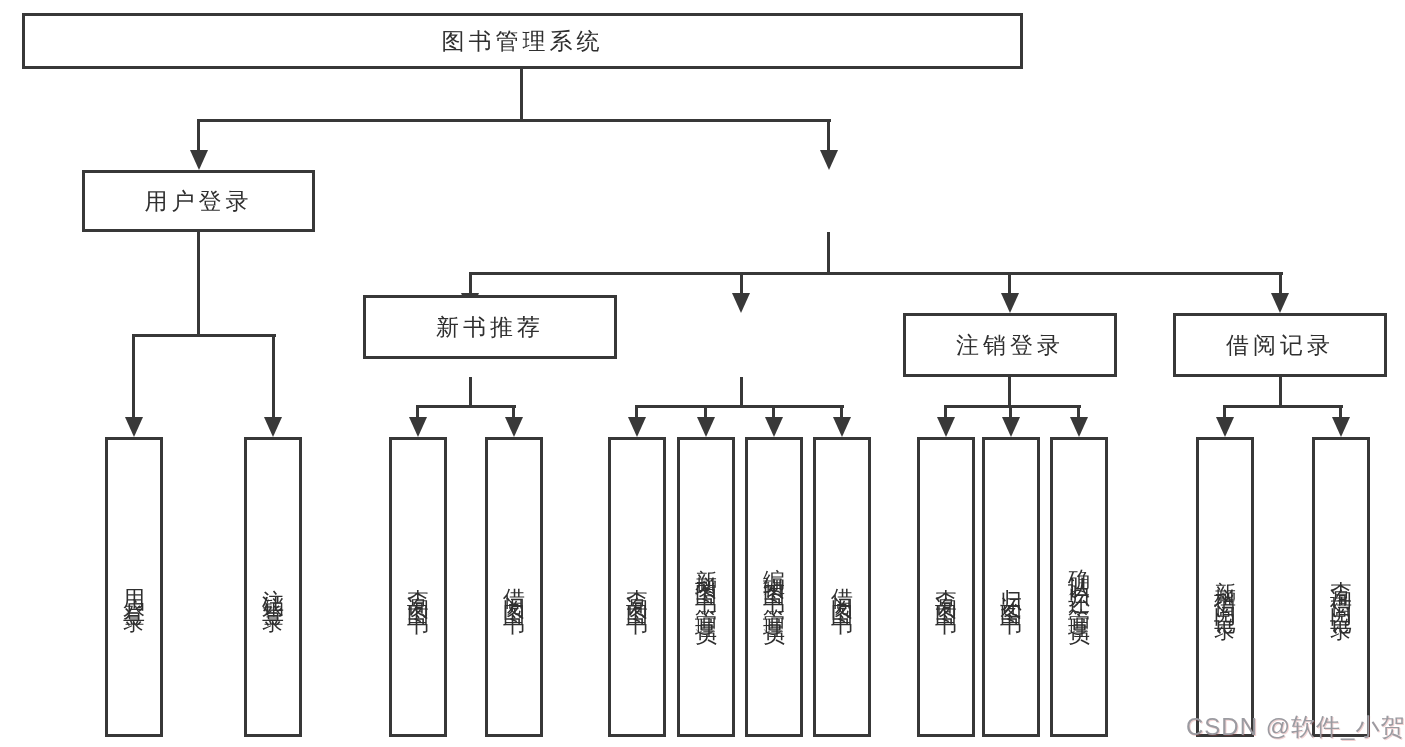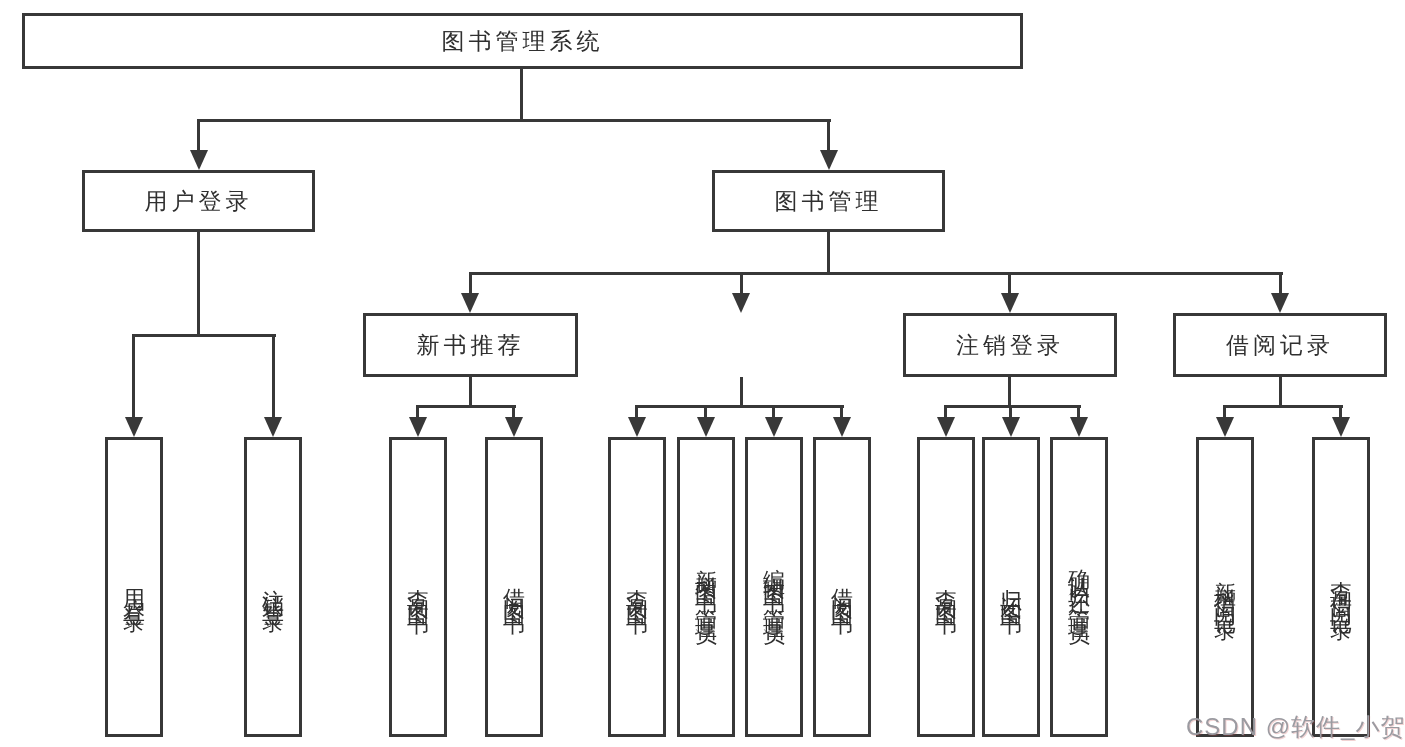--- a/index.html
+++ b/index.html
@@ -41,43 +41,40 @@
   <div class="vl" style="left:520px;top:69px;height:53px"></div>
   <div class="hl" style="left:197px;top:119px;width:634px"></div>
   <div class="vl" style="left:197px;top:119px;height:34px"></div>
   <div class="vl" style="left:827px;top:119px;height:34px"></div>
   <div class="ah" style="left:190px;top:150px"></div>
   <div class="ah" style="left:820px;top:150px"></div>
 
   <div class="node node-h" style="left:82px;top:170px;width:233px;height:62px">
     <span class="lbl">用户登录</span>
   </div>
-  <div class="node node-h" style="left:712px;top:170px;width:233px;height:62px">
-    <span class="lbl">图书管理</span>
-  </div>
 
   <div class="vl" style="left:197px;top:232px;height:105px"></div>
   <div class="hl" style="left:132px;top:334px;width:144px"></div>
   <div class="vl" style="left:132px;top:334px;height:85px"></div>
   <div class="vl" style="left:272px;top:334px;height:85px"></div>
   <div class="ah" style="left:125px;top:417px"></div>
   <div class="ah" style="left:264px;top:417px"></div>
 
   <div class="vl" style="left:827px;top:232px;height:43px"></div>
   <div class="hl" style="left:469px;top:272px;width:814px"></div>
   <div class="vl" style="left:469px;top:272px;height:23px"></div>
   <div class="vl" style="left:740px;top:272px;height:23px"></div>
   <div class="vl" style="left:1008px;top:272px;height:23px"></div>
   <div class="vl" style="left:1279px;top:272px;height:23px"></div>
   <div class="ah" style="left:461px;top:293px"></div>
   <div class="ah" style="left:732px;top:293px"></div>
   <div class="ah" style="left:1001px;top:293px"></div>
   <div class="ah" style="left:1271px;top:293px"></div>
 
-  <div class="node node-h" style="left:363px;top:313px;width:215px;height:64px">
+  <div class="node node-h" style="left:363px;top:295px;width:254px;height:64px">
     <span class="lbl">新书推荐</span>
   </div>
   <div class="node node-h" style="left:903px;top:313px;width:214px;height:64px">
     <span class="lbl">注销登录</span>
   </div>
   <div class="node node-h" style="left:1173px;top:313px;width:214px;height:64px">
     <span class="lbl">借阅记录</span>
   </div>
 
   <div class="vl" style="left:469px;top:377px;height:31px"></div>

